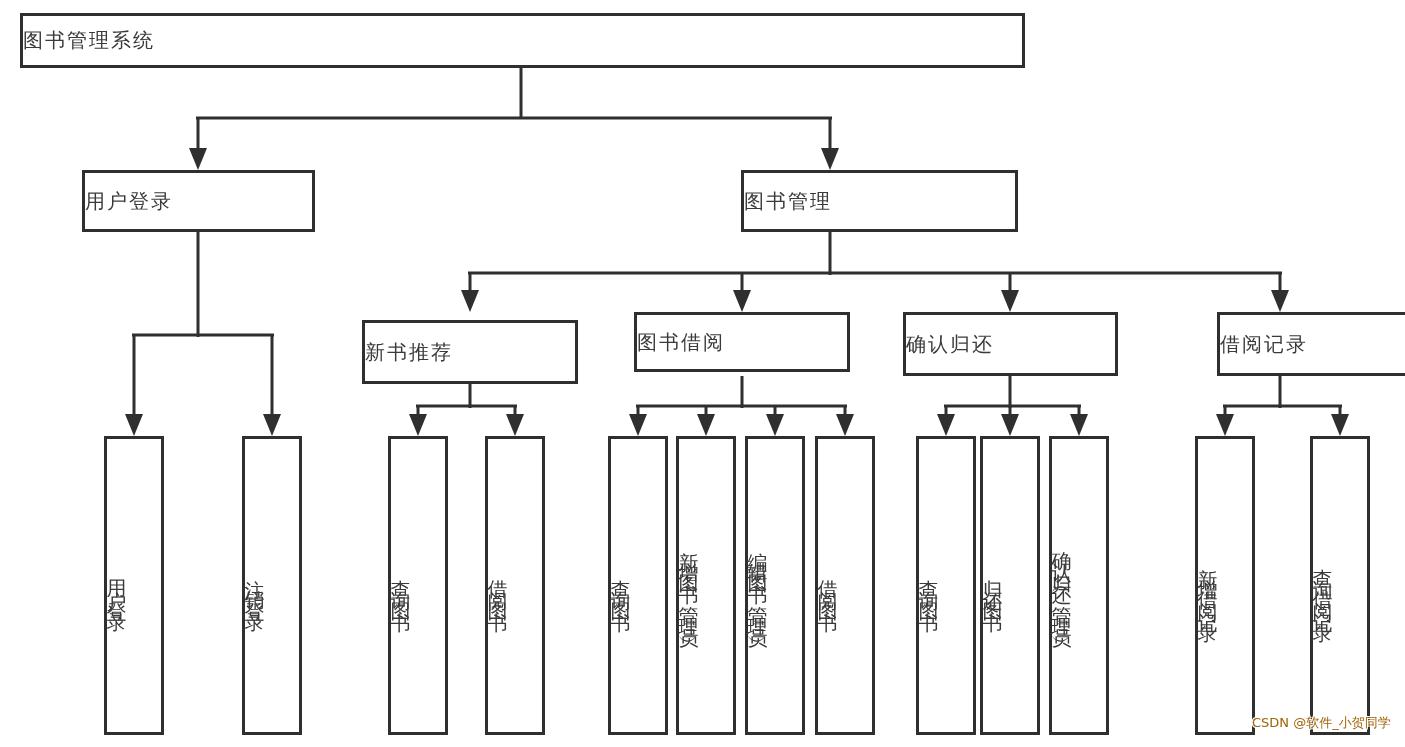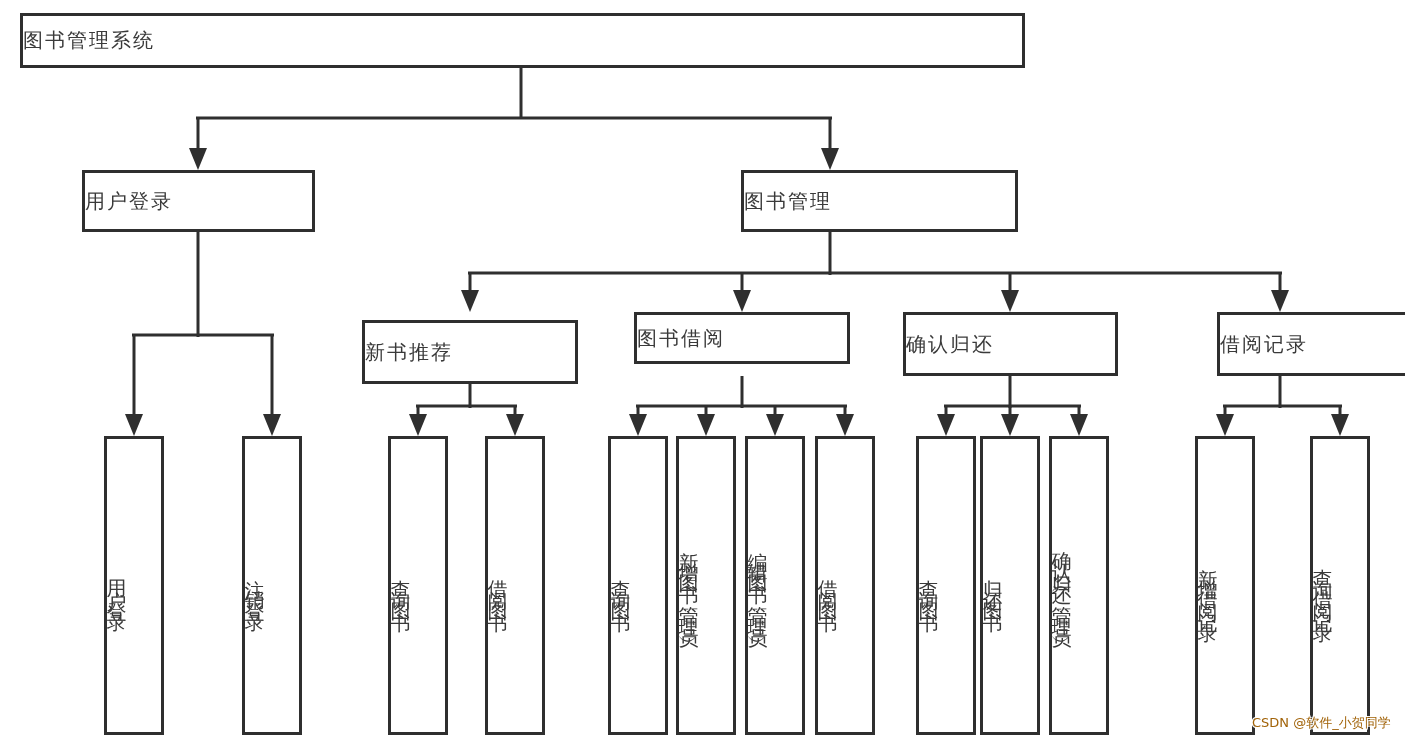--- a/index.html
+++ b/index.html
@@ -142,21 +142,21 @@
   <div class="box" style="left:82px; top:170px; width:233px; height:62px;">
     <span class="hlabel">用户登录</span>
   </div>
   <div class="box" style="left:713px; top:170px; width:277px; height:62px;margin-left:28px;">
     <span class="hlabel">图书管理</span>
   </div>
 
   <div class="box" style="left:362px; top:320px; width:216px; height:64px;">
     <span class="hlabel">新书推荐</span>
   </div>
-  <div class="box" style="left:634px; top:312px; width:216px; height:52px;">
+  <div class="box" style="left:634px; top:312px; width:216px; height:60px;">
     <span class="hlabel">图书借阅</span>
   </div>
   <div class="box" style="left:903px; top:312px; width:215px; height:64px;">
     <span class="hlabel">确认归还</span>
   </div>
   <div class="box" style="left:1173px; top:312px; width:214px; height:64px;margin-left:44px;">
     <span class="hlabel">借阅记录</span>
   </div>
 
   <div class="box leaf" style="left:104px;">

